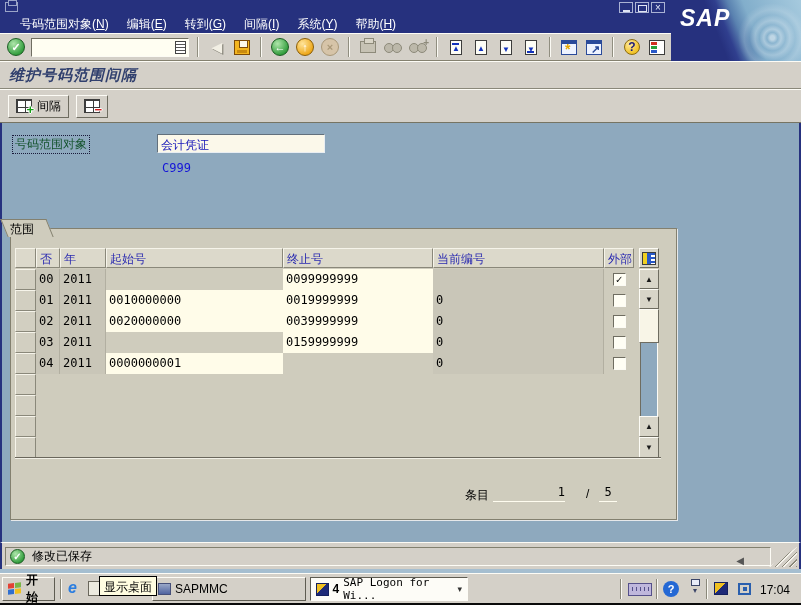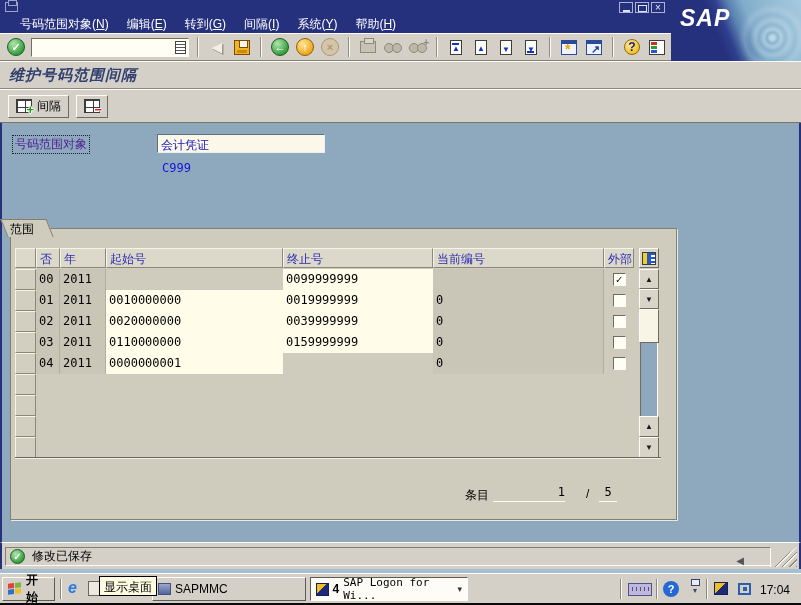--- a/index.html
+++ b/index.html
@@ -110,21 +110,21 @@
               background-image:linear-gradient(#3c3c3c 1px, transparent 1px),
                                linear-gradient(90deg, #3c3c3c 1px, transparent 1px);
               background-size:8px 7px; }
   .icon-tbl .sign { position:absolute; right:-3px; bottom:-5px; font-weight:bold; font-size:13px;
                     text-shadow:1px 0 #fff, -1px 0 #fff, 0 1px #fff, 0 -1px #fff; }
   .sign-plus { color:#18a018; } .sign-minus { color:#d02020; }
 
   
   .content { position:absolute; left:0; top:123px; width:801px; height:419px; background:#8ea9be;
              border-left:2px solid #26317e; border-right:2px solid #26317e; }
-  .fld-label { position:absolute; color:#4c1d95; white-space:nowrap; }
+  .fld-label { position:absolute; color:#14532d; white-space:nowrap; }
   .dotted { border:1px dotted #1a1a3a; padding:0 2px; }
   .obj-box { position:absolute; left:155px; top:11px; width:168px; height:19px; background:#fbf8ea;
              border:1px solid; border-color:#62707c #e9eef2 #e9eef2 #62707c;
              color:#1414b8; padding:2px 3px; }
   .comp-underline { border-bottom:1px solid #f2f4f6; width:145px; }
   .comp-val { position:absolute; left:160px; top:38px; color:#1414d8; font-family:"DejaVu Sans Mono", monospace; }
 
   
   .range-frame { position:absolute; left:8px; top:105px; width:667px; height:292px; background:#cfccbd;
                  border:1px solid #83806f; box-shadow:1px 1px 0 #e6e8ea; }
@@ -409,21 +409,20 @@
       <div class="tc cell cell-gray" style="left:422px; top:82px; width:171px;">0</div>
       <div class="tc cell cell-chk" style="left:593px; top:82px; width:30px;">
         <span class="chkbox">
             <span style="visibility: hidden;">✓</span>
           </span>
       </div>
 
       <div class="tc rowsel" style="left:4px; top:103px; width:21px;"></div>
       <div class="tc cell cell-gray" style="left:25px;  top:103px; width:24px;">03</div>
       <div class="tc cell cell-gray" style="left:49px;  top:103px; width:46px;">2011</div>
-      <div class="tc cell cell-cream" style="left:95px;  top:103px; width:177px;">0110000000</div>
       <div class="tc cell cell-cream" style="left:272px; top:103px; width:150px;">0159999999</div>
       <div class="tc cell cell-gray" style="left:422px; top:103px; width:171px;">0</div>
       <div class="tc cell cell-chk" style="left:593px; top:103px; width:30px;">
         <span class="chkbox">
             <span style="visibility: hidden;">✓</span>
           </span>
       </div>
 
       <div class="tc rowsel" style="left:4px; top:124px; width:21px;"></div>
       <div class="tc cell cell-gray" style="left:25px;  top:124px; width:24px;">04</div>

